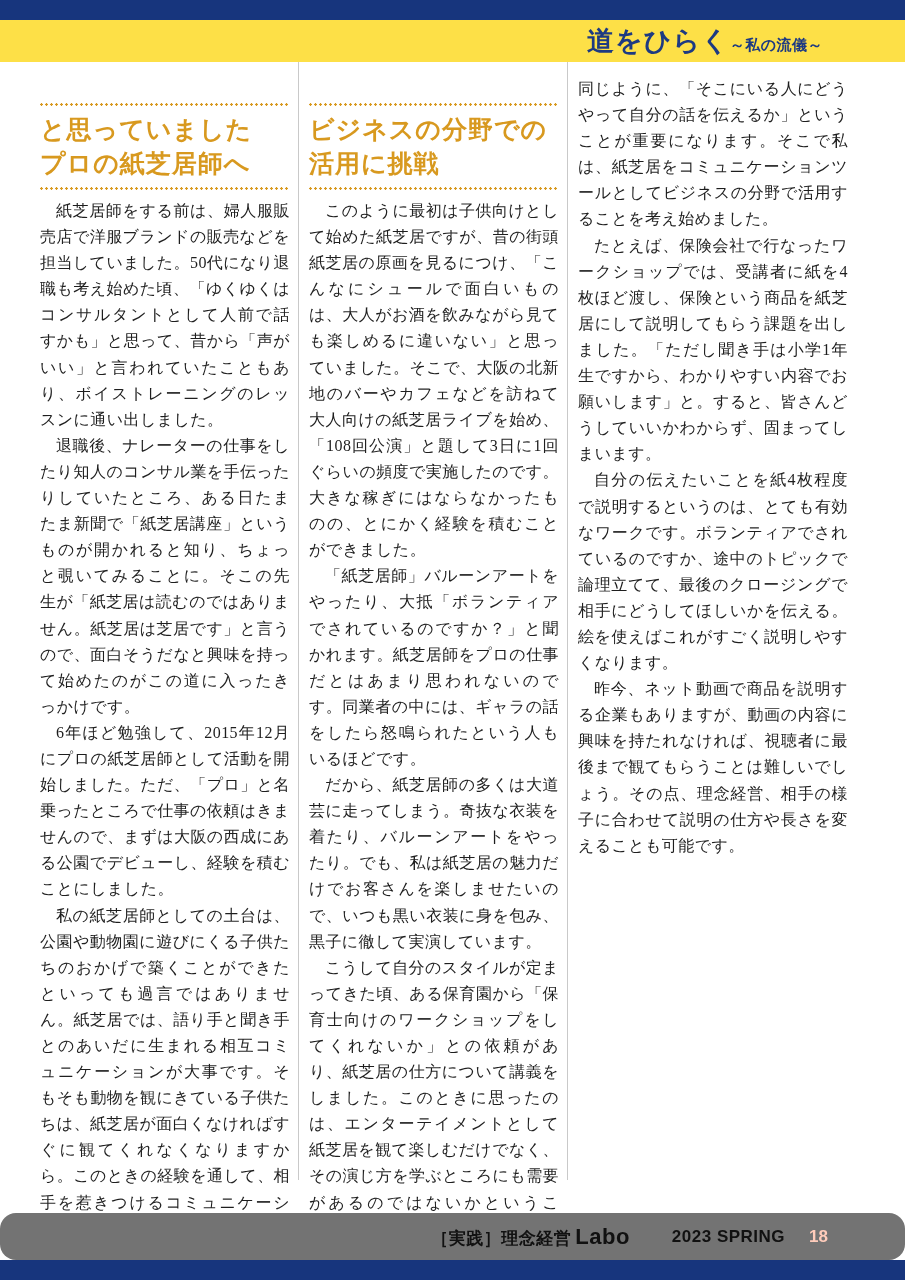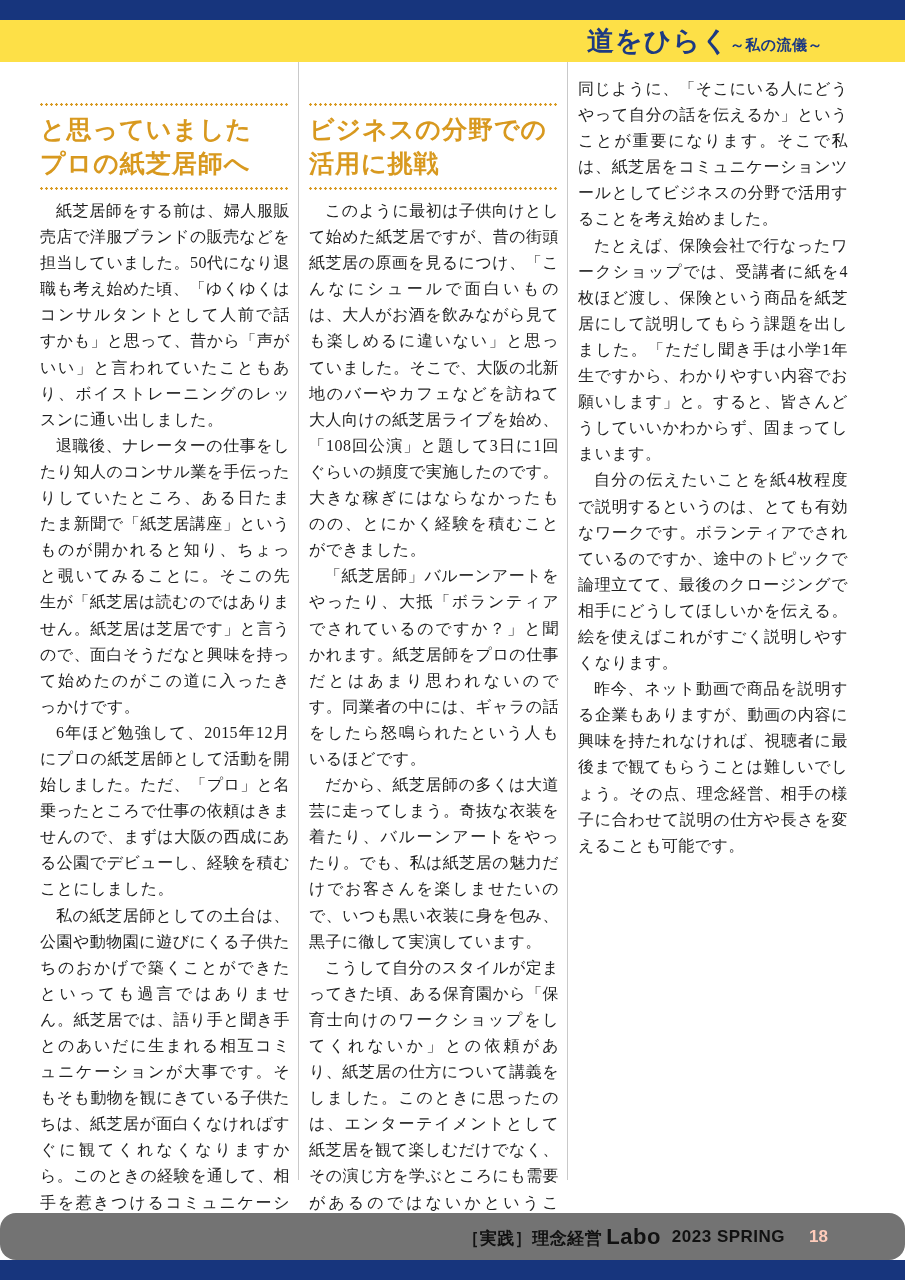--- a/index.html
+++ b/index.html
@@ -66,21 +66,21 @@
     position:absolute;left:0;right:0;bottom:20px;
     height:47px;background:#737373;
     display:flex;align-items:center;justify-content:flex-end;
     padding-right:77px;box-sizing:border-box;
     font-family:"Liberation Sans","DejaVu Sans",sans-serif;
     border-radius:16px;
   }
   .footer-brand{display:flex;align-items:baseline;color:#111111;font-weight:bold;}
   .footer-brand-jp{font-size:17px;letter-spacing:0.5px;}
   .footer-brand-latin{font-size:22px;letter-spacing:0.5px;margin-left:4px;}
-  .footer-issue{font-size:17px;font-weight:bold;color:#111111;margin-left:11px;letter-spacing:0.5px;}
+  .footer-issue{font-size:17px;font-weight:bold;color:#111111;margin-left:42px;letter-spacing:0.5px;}
   .footer-page-num{font-size:17px;font-weight:bold;color:#ffccbb;margin-left:24px;}
   .bottom-bar{position:absolute;left:0;right:0;bottom:0;height:20px;background:#17357d;}
 </style>
 </head>
 <body>
 
 <div class="page">
 
   <div class="top-bar"></div>
 

